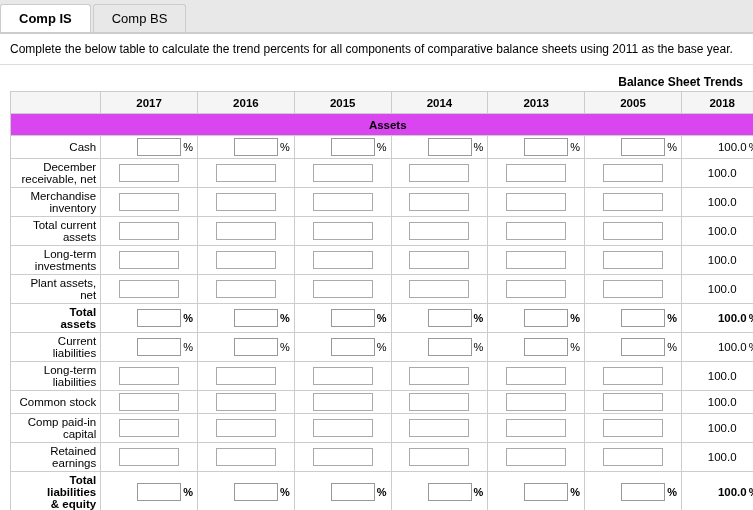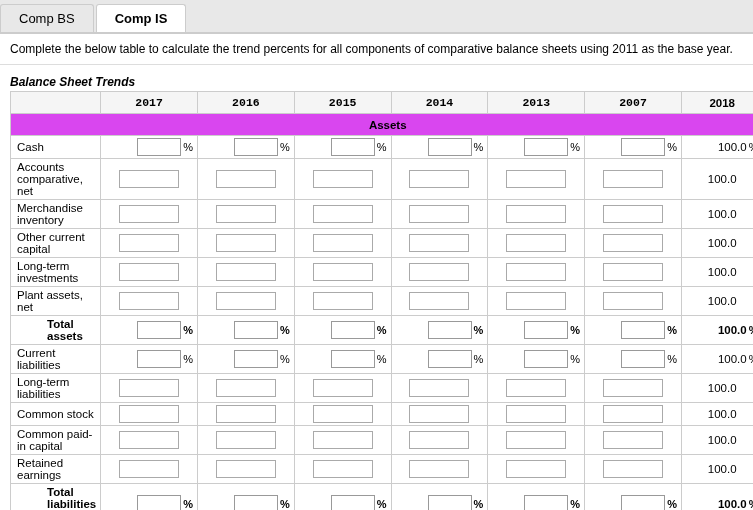--- a/index.html
+++ b/index.html
@@ -39,25 +39,24 @@
       padding: 10px 10px 10px 10px;
     }
 
     .company-header {
       text-align: center;
       font-weight: bold;
       font-size: 13px;
       margin-bottom: 2px;
     }
     .report-title {
-      text-align: left;
+      text-align: right;
       font-weight: bold;
       font-size: 12px;
       margin-bottom: 2px;
-      font-style: italic;
     }
     .report-date {
       text-align: center;
       font-size: 12px;
       margin-bottom: 8px;
     }
 
     table {
       width: 100%;
       border-collapse: collapse;
@@ -70,21 +69,21 @@
       text-align: center;
       height: 22px;
     }
 
     th {
       background: #f5f5f5;
       font-weight: bold;
     }
 
     td.label-cell {
-      text-align: left;
+      text-align: right;
       padding-left: 6px;
       font-weight: normal;
       width: 130px;
     }
 
     td.section-header {
       text-align: center;
       font-weight: bold;
       padding-left: 6px;
       background: #d946ef;
@@ -111,21 +110,21 @@
 
     .nav-bottom {
       display: flex;
       justify-content: center;
       align-items: center;
       gap: 10px;
       padding: 10px 0 6px 0;
       background: #fff;
     }
 
-    .year-col { width: 68px; font-family: Liberation Mono, monospace; }
+    .year-col { width: 68px; }
     .last-col { width: 72px; }
 
     
     .pct-input-wrap {
       display: inline-flex;
       align-items: center;
       justify-content: flex-end;
       width: 100%;
     }
     .pct-input-wrap input {
@@ -138,39 +137,39 @@
     }
     .pct-sign {
       font-size: 11px;
       margin-left: 2px;
     }
   </style>
 </head>
 <body>
 
 <div class="tabs-bar">
+  <div class="tab active">Comp IS</div>
   <div class="tab">Comp BS</div>
-  <div class="tab active">Comp IS</div>
 </div>
 
 <div class="instruction">Complete the below table to calculate the trend percents for all components of comparative balance sheets using 2011 as the base year.</div>
 
 <div class="content-area">
   <div class="report-title">Balance Sheet Trends</div>
 
   <table>
     <thead>
       <tr>
         <th style="width:130px;"></th>
         <th class="year-col">2017</th>
         <th class="year-col">2016</th>
         <th class="year-col">2015</th>
         <th class="year-col">2014</th>
         <th class="year-col">2013</th>
-        <th class="year-col">2007</th>
+        <th class="year-col">2005</th>
         <th class="last-col">2018</th>
       </tr>
     </thead>
     <tbody>
 
       <tr>
         <td class="section-header" colspan="8">Assets</td>
       </tr>
 
       <tr>
@@ -199,21 +198,21 @@
               <input class="cell-input" type="text" style="">
               <span class="pct-sign">%</span>
             </div></td>
         <td><div class="pct-input-wrap">
               <span class="fixed-value">100.0</span>
               <span class="pct-sign">%</span>
             </div></td>
       </tr>
 
       <tr>
-        <td class="label-cell">Accounts comparative, net</td>
+        <td class="label-cell">December receivable, net</td>
         <td><input class="cell-input" type="text" style="width: 60px;"></td>
         <td><input class="cell-input" type="text" style="width: 60px;"></td>
         <td><input class="cell-input" type="text" style="width: 60px;"></td>
         <td><input class="cell-input" type="text" style="width: 60px;"></td>
         <td><input class="cell-input" type="text" style="width: 60px;"></td>
         <td><input class="cell-input" type="text" style="width: 60px;"></td>
         <td><span class="fixed-value">100.0</span></td>
       </tr>
 
       <tr>
@@ -221,21 +220,21 @@
         <td><input class="cell-input" type="text" style="width: 60px;"></td>
         <td><input class="cell-input" type="text" style="width: 60px;"></td>
         <td><input class="cell-input" type="text" style="width: 60px;"></td>
         <td><input class="cell-input" type="text" style="width: 60px;"></td>
         <td><input class="cell-input" type="text" style="width: 60px;"></td>
         <td><input class="cell-input" type="text" style="width: 60px;"></td>
         <td><span class="fixed-value">100.0</span></td>
       </tr>
 
       <tr>
-        <td class="label-cell">Other current capital</td>
+        <td class="label-cell">Total current assets</td>
         <td><input class="cell-input" type="text" style="width: 60px;"></td>
         <td><input class="cell-input" type="text" style="width: 60px;"></td>
         <td><input class="cell-input" type="text" style="width: 60px;"></td>
         <td><input class="cell-input" type="text" style="width: 60px;"></td>
         <td><input class="cell-input" type="text" style="width: 60px;"></td>
         <td><input class="cell-input" type="text" style="width: 60px;"></td>
         <td><span class="fixed-value">100.0</span></td>
       </tr>
 
       <tr>
@@ -341,21 +340,21 @@
         <td><input class="cell-input" type="text" style="width: 60px;"></td>
         <td><input class="cell-input" type="text" style="width: 60px;"></td>
         <td><input class="cell-input" type="text" style="width: 60px;"></td>
         <td><input class="cell-input" type="text" style="width: 60px;"></td>
         <td><input class="cell-input" type="text" style="width: 60px;"></td>
         <td><input class="cell-input" type="text" style="width: 60px;"></td>
         <td><span class="fixed-value">100.0</span></td>
       </tr>
 
       <tr>
-        <td class="label-cell">Common paid-in capital</td>
+        <td class="label-cell">Comp paid-in capital</td>
         <td><input class="cell-input" type="text" style="width: 60px;"></td>
         <td><input class="cell-input" type="text" style="width: 60px;"></td>
         <td><input class="cell-input" type="text" style="width: 60px;"></td>
         <td><input class="cell-input" type="text" style="width: 60px;"></td>
         <td><input class="cell-input" type="text" style="width: 60px;"></td>
         <td><input class="cell-input" type="text" style="width: 60px;"></td>
         <td><span class="fixed-value">100.0</span></td>
       </tr>
 
       <tr>

